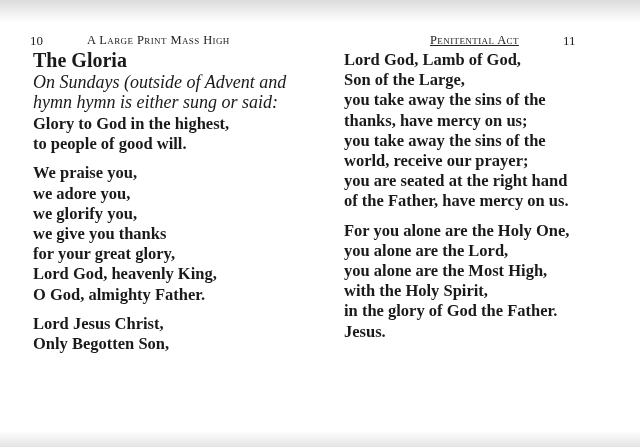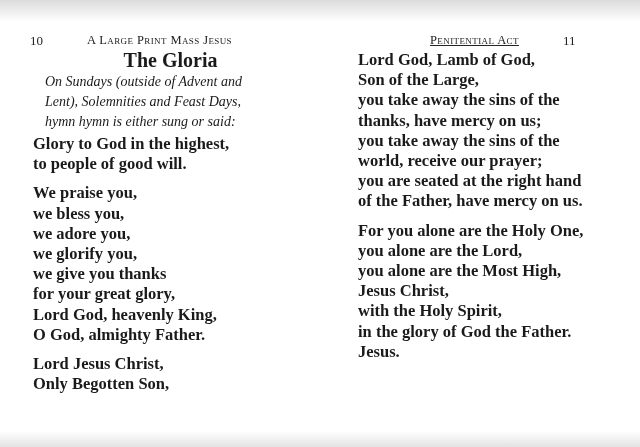--- a/index.html
+++ b/index.html
@@ -26,58 +26,56 @@
     font-size: 12.5px; font-variant: small-caps; letter-spacing: 0.4px;
     color: #222;
   }
   .page-num { position: absolute; top: 33px; font-size: 13px; color: #222; }
   .left-num { left: 30px; }
   .left-head { left: 87px; }
   .right-head { left: 110px; text-decoration: underline; }
   .right-num { left: 563px; }
   .content { position: absolute; }
   .left-content { left: 33px; top: 49px; width: 280px; }
-  .right-content { left: 38px; top: 50px; width: 282px; }
+  .right-content { left: 24px; top: 50px; width: 282px; }
   .title {
-    text-align: center; font-weight: bold; font-size: 20px;
+    font-weight: bold; font-size: 20px;
     line-height: 22px; margin: 0 0 1px 0; padding-right: 5px;
   }
   .rubric {
-    font-style: italic; font-size: 14px; line-height: 20px;
-    margin: 0 0 2px 12px;
+    font-style: italic; font-size: 18px; line-height: 20px;
+    margin: 0 0 2px 0;
     font-family: Liberation Serif, serif;
   }
   .stanza { margin: 0 0 9px 0; }
   .line {
     font-weight: bold; font-size: 16.5px; line-height: 20.2px;
     white-space: nowrap; display: block;
   }
 </style>
 </head>
 <body>
 
 <div class="top-shade"></div>
 
 <div class="page page-left">
   <span class="page-num left-num">10</span>
-  <span class="running-head left-head">A Large Print Mass Jesus</span>
+  <span class="running-head left-head">A Large Print Mass High</span>
   <div class="content left-content">
     <div class="title">The Gloria</div>
     <div class="rubric">
       <span class="line-r" style="display:block">On Sundays (outside of Advent and</span>
-      <span class="line-r" style="display:block">Lent), Solemnities and Feast Days,</span>
       <span class="line-r" style="display:block">hymn hymn is either sung or said:</span>
     </div>
     <div class="stanza">
       <span class="line">Glory to God in the highest,</span>
       <span class="line">to people of good will.</span>
     </div>
     <div class="stanza">
       <span class="line">We praise you,</span>
-      <span class="line">we bless you,</span>
       <span class="line">we adore you,</span>
       <span class="line">we glorify you,</span>
       <span class="line">we give you thanks</span>
       <span class="line">for your great glory,</span>
       <span class="line">Lord God, heavenly King,</span>
       <span class="line">O God, almighty Father.</span>
     </div>
     <div class="stanza">
       <span class="line">Lord Jesus Christ,</span>
       <span class="line">Only Begotten Son,</span>
@@ -95,21 +93,20 @@
       <span class="line">thanks, have mercy on us;</span>
       <span class="line">you take away the sins of the</span>
       <span class="line">world, receive our prayer;</span>
       <span class="line">you are seated at the right hand</span>
       <span class="line">of the Father, have mercy on us.</span>
     </div>
     <div class="stanza">
       <span class="line">For you alone are the Holy One,</span>
       <span class="line">you alone are the Lord,</span>
       <span class="line">you alone are the Most High,</span>
-      <span class="line">Jesus Christ,</span>
       <span class="line">with the Holy Spirit,</span>
       <span class="line">in the glory of God the Father.</span>
       <span class="line">Jesus.</span>
     </div>
   </div>
 </div>
 <span class="page-num right-num">11</span>
 
 <div class="bottom-shade"></div>
 

